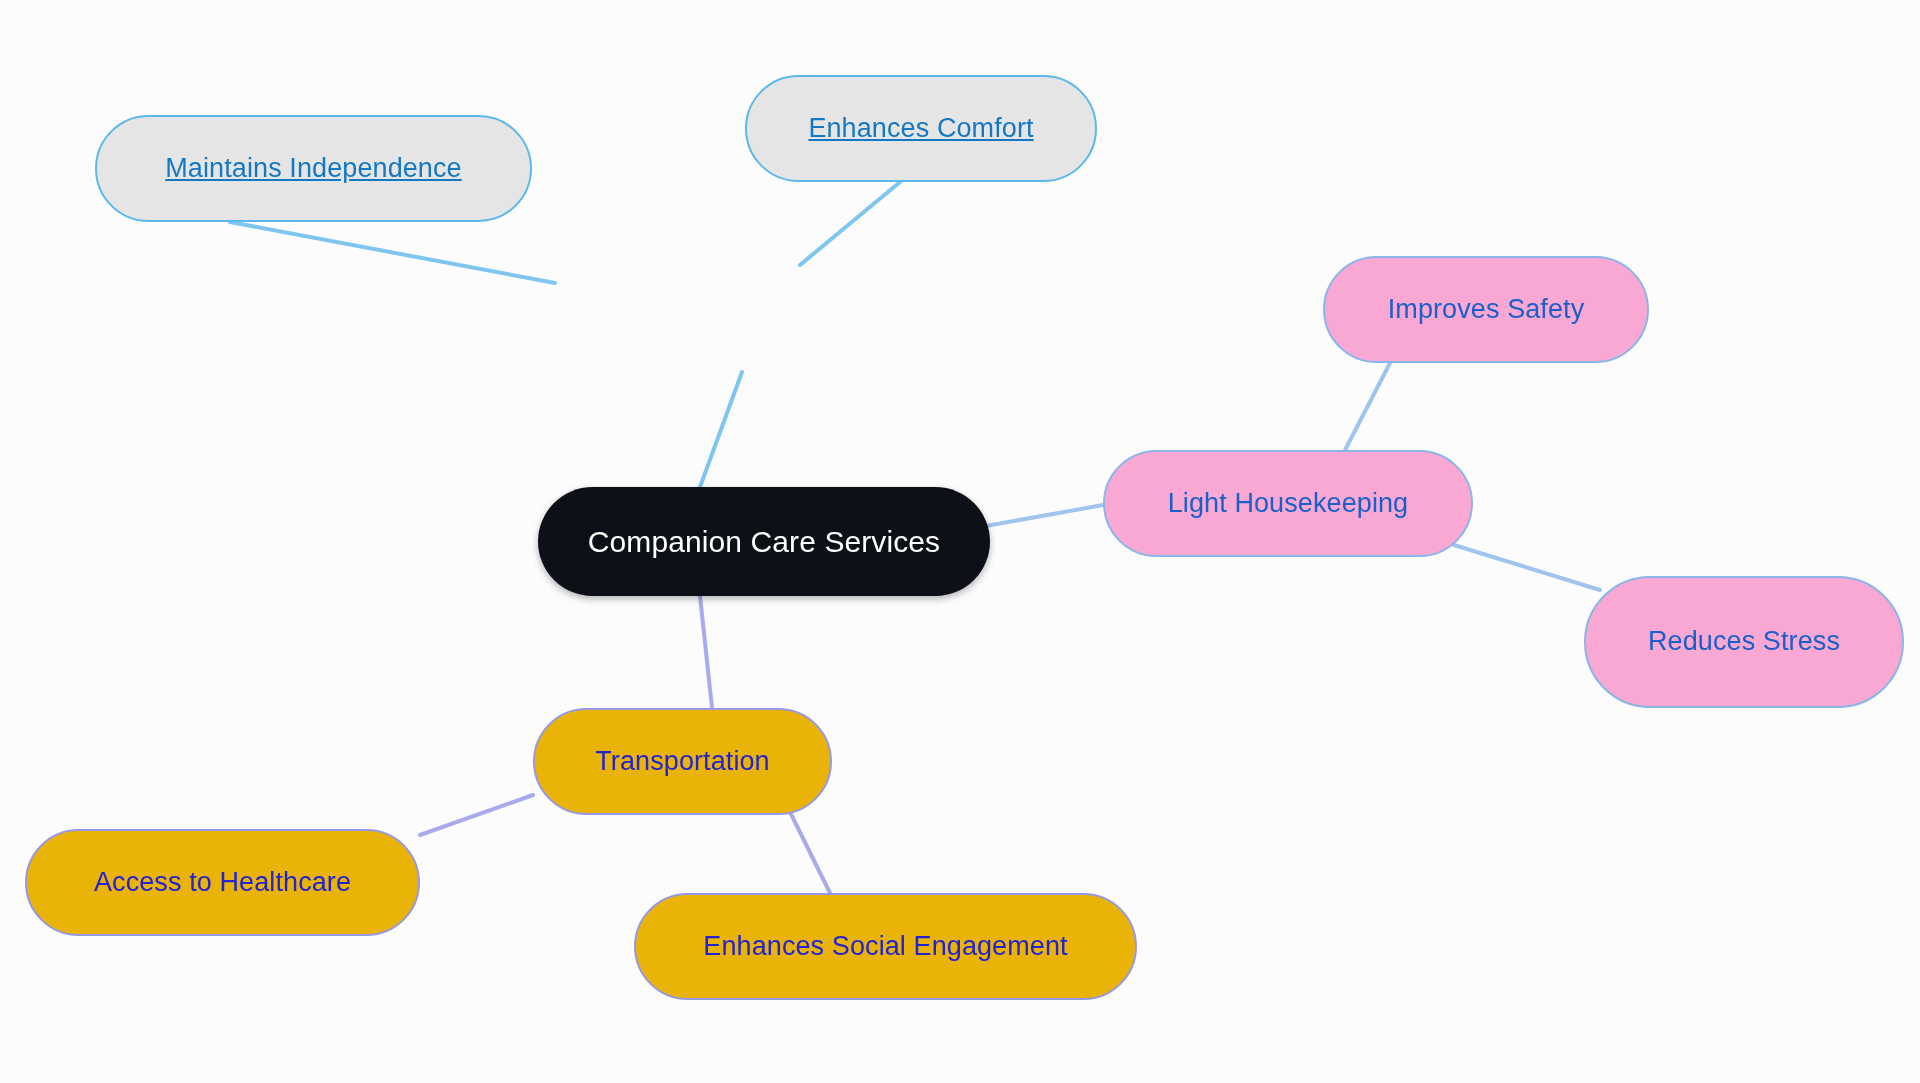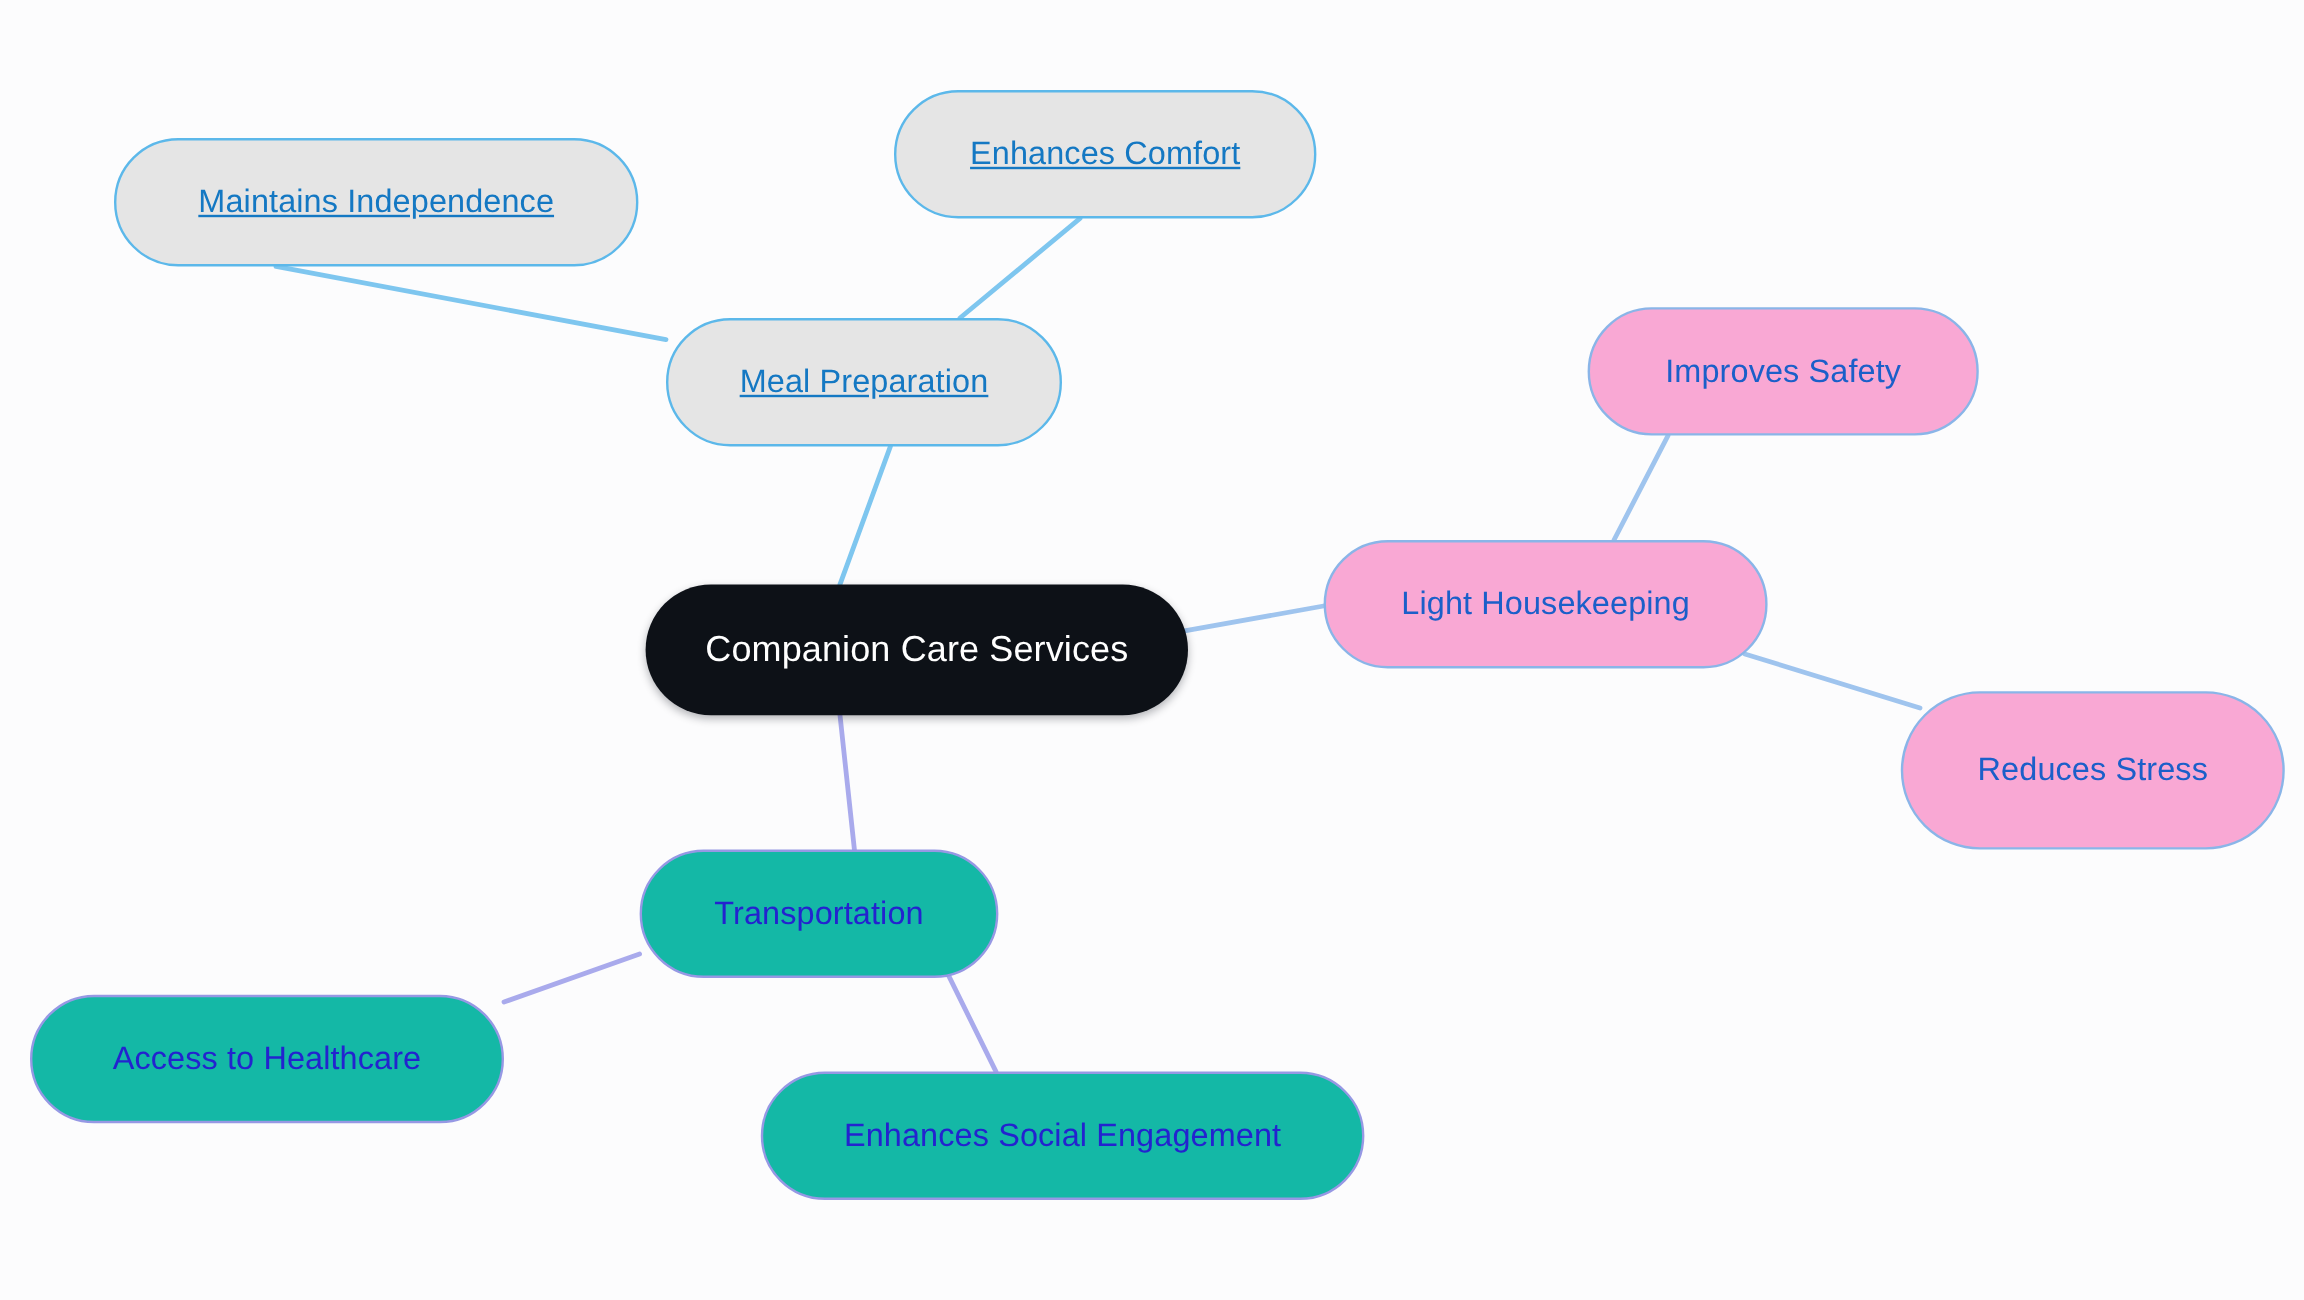--- a/index.html
+++ b/index.html
@@ -55,21 +55,21 @@
     text-decoration: underline;
   }
   
   .node.blue {
     background: #f9a8d4;
     border: 2px solid #8ab5e8;
     color: #1b5fc9;
   }
   
   .node.purple {
-    background: #14b8a6;
+    background: #eab308;
     border: 2px solid #9698e4;
     color: #2323cf;
   }
   .node.branch { font-size: 27px; }
   .node.leaf   { font-size: 27px; }
 </style>
 </head>
 <body>
 
 <div id="canvas">
@@ -85,23 +85,20 @@
         <line x1="1454" y1="545" x2="1600" y2="590" stroke="#9fc4ee" stroke-width="4" stroke-linecap="round"></line>
         <line x1="533" y1="795" x2="420" y2="835" stroke="#a9aaec" stroke-width="4" stroke-linecap="round"></line>
         <line x1="790" y1="812" x2="830" y2="893" stroke="#a9aaec" stroke-width="4" stroke-linecap="round"></line>
       </g>
   </svg>
 
   <div class="node root" style="left:538px; top:487px; width:452px; height:109px;">
     <span class="node-label">Companion Care Services</span>
   </div>
 
-  <div class="node sky branch" style="left:555px; top:265px; width:330px; height:107px;">
-    <span class="node-label">Meal Preparation</span>
-  </div>
 
   <div class="node sky leaf" style="left:95px; top:115px; width:437px; height:107px;">
     <span class="node-label">Maintains Independence</span>
   </div>
 
   <div class="node sky leaf" style="left:745px; top:75px; width:352px; height:107px;">
     <span class="node-label">Enhances Comfort</span>
   </div>
 
   <div class="node blue branch" style="left:1103px; top:450px; width:370px; height:107px;">

